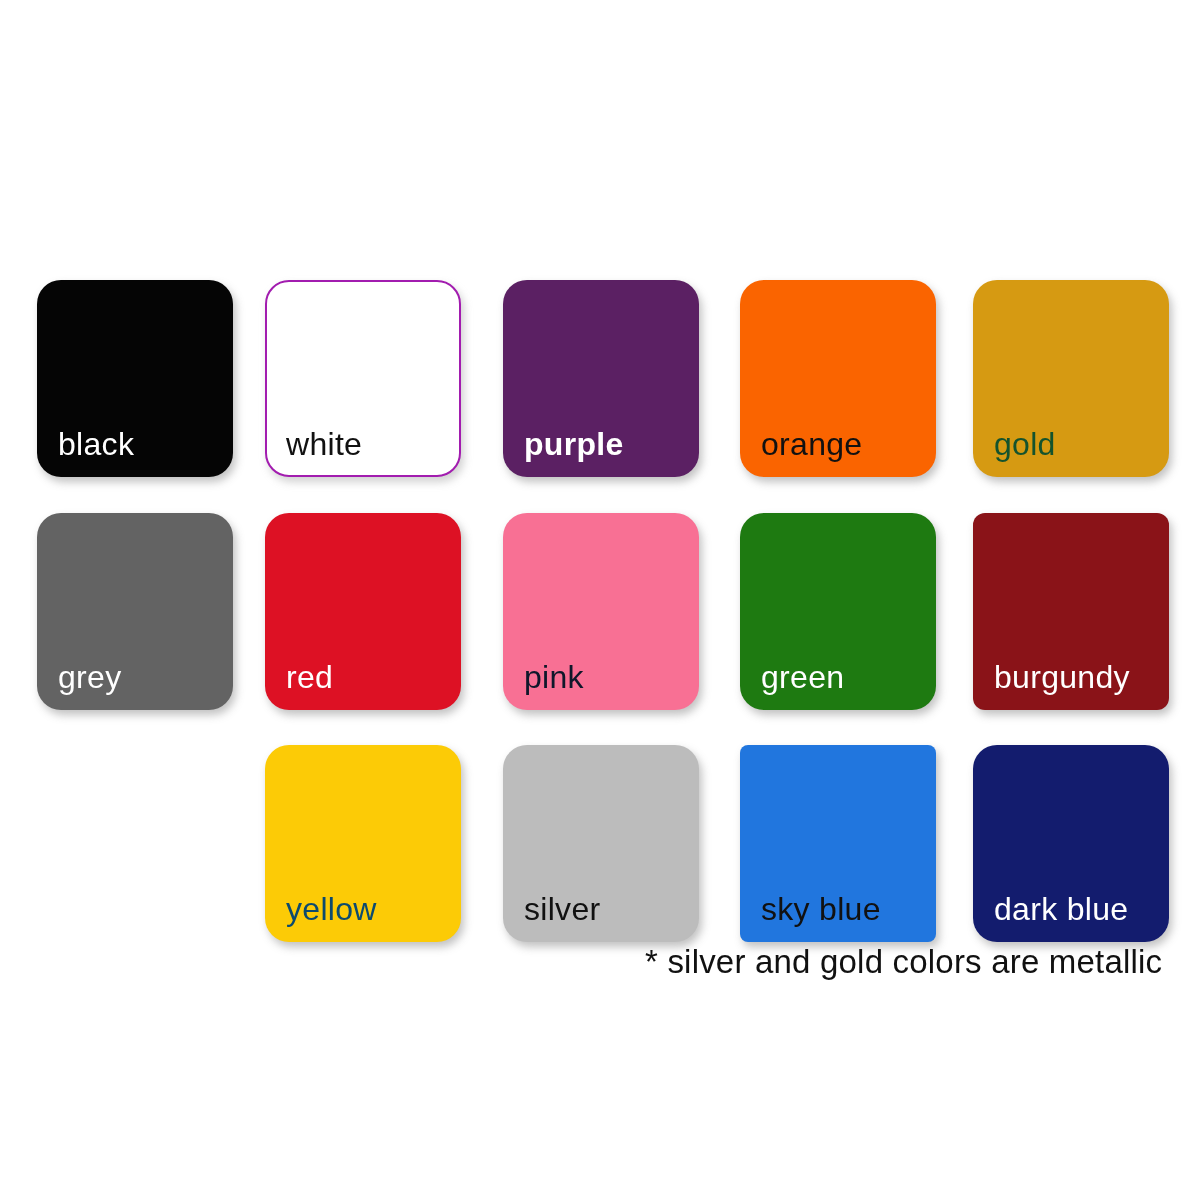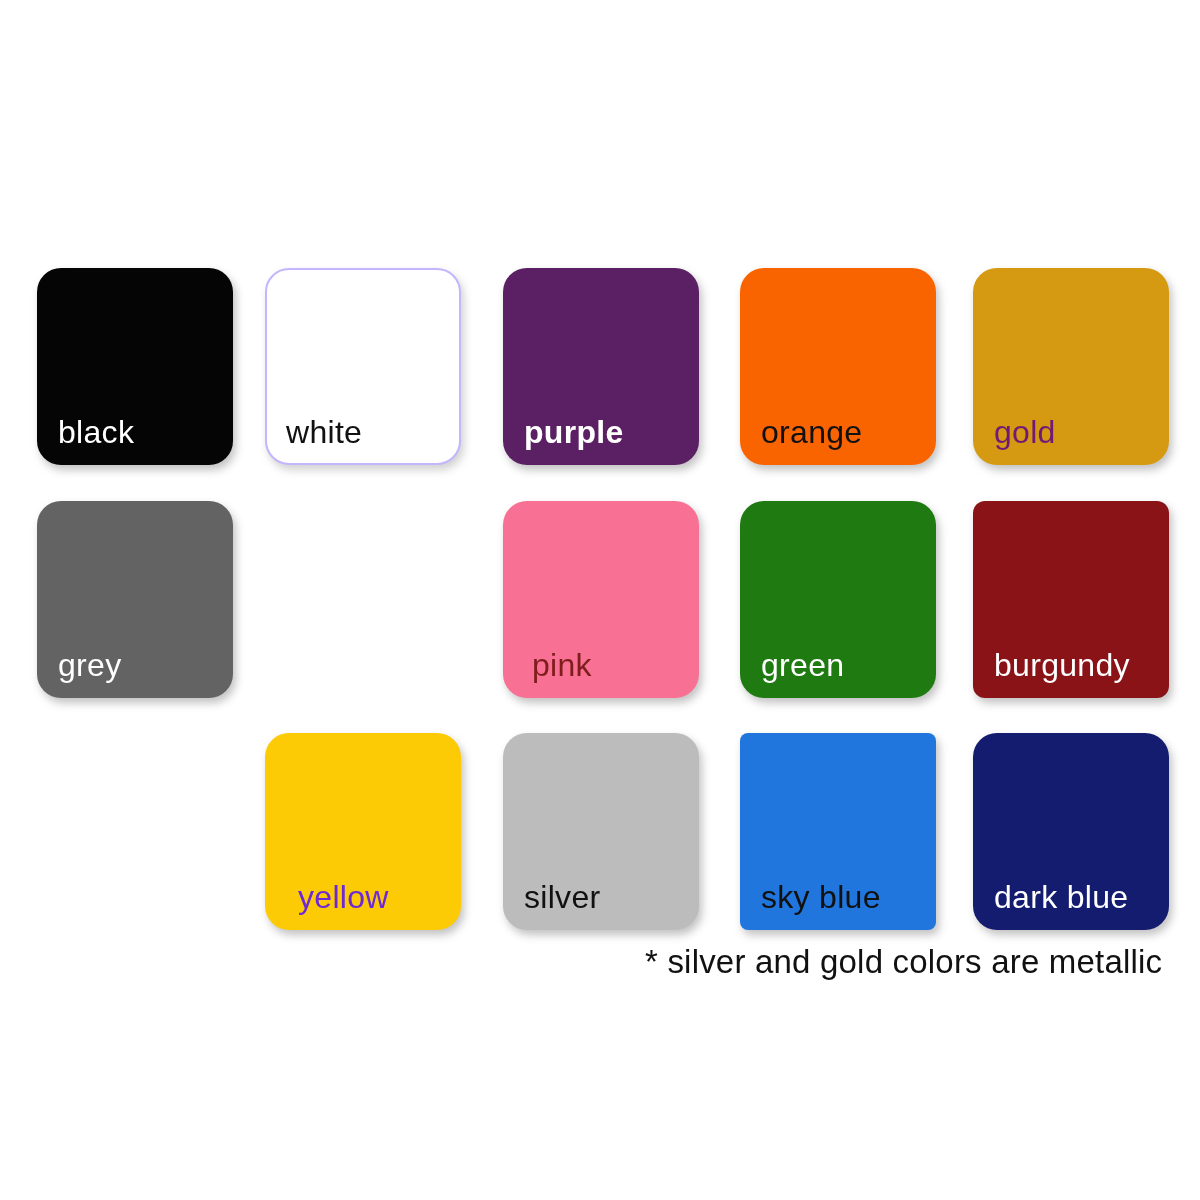--- a/index.html
+++ b/index.html
@@ -12,37 +12,37 @@
     height: 1200px;
     background: #ffffff;
     font-family: "Liberation Sans", sans-serif;
     overflow: hidden;
     position: relative;
   }
 
   #swatch-board {
     position: absolute;
     left: 0;
-    top: 0;
+    top: 12px;
     width: 1200px;
     height: 1172px;
   }
 
   .swatch {
     position: absolute;
     width: 196px;
     height: 197px;
     border-radius: 24px;
     box-sizing: border-box;
     box-shadow: 3px 5px 9px rgba(120,120,120,0.45);
     overflow: visible;
   }
 
   .swatch.outlined {
-    border: 2px solid #c4b5fd;
+    border: 2px solid #a21caf;
     box-shadow: 3px 5px 9px rgba(140,140,140,0.40);
   }
 
   .swatch-label {
     position: absolute;
     left: 21px;
     bottom: 17px;
     font-family: "Liberation Sans", sans-serif;
     font-size: 32px;
     font-weight: 400;
@@ -90,36 +90,39 @@
     <div class="swatch col-1 row-0 outlined" style="background: rgb(255, 255, 255);">
       <span class="swatch-label" style="color: rgb(17, 17, 17);">white</span>
     </div>
     <div class="swatch col-2 row-0" style="background: rgb(91, 32, 99);">
       <span class="swatch-label" style="color: rgb(255, 255, 255); font-weight: bold;">purple</span>
     </div>
     <div class="swatch col-3 row-0" style="background: rgb(250, 100, 0);">
       <span class="swatch-label" style="color: rgb(17, 17, 17);">orange</span>
     </div>
     <div class="swatch col-4 row-0" style="background: rgb(214, 154, 18);">
-      <span class="swatch-label" style="color: #701a75; text-align: right;">gold</span>
+      <span class="swatch-label" style="color: #14532d; text-align: right;">gold</span>
     </div>
     <div class="swatch col-0 row-1" style="background: rgb(99, 99, 99);">
       <span class="swatch-label" style="color: rgb(255, 255, 255);">grey</span>
     </div>
+    <div class="swatch col-1 row-1" style="background: rgb(221, 17, 36);">
+      <span class="swatch-label" style="color: rgb(255, 255, 255);">red</span>
+    </div>
     <div class="swatch col-2 row-1" style="background: rgb(248, 112, 148);">
-      <span class="swatch-label" style="color: #7f1d1d; margin-left: 8px;">pink</span>
+      <span class="swatch-label" style="color: #0f172a;">pink</span>
     </div>
     <div class="swatch col-3 row-1" style="background: rgb(30, 122, 17);">
       <span class="swatch-label" style="color: rgb(255, 255, 255);">green</span>
     </div>
     <div class="swatch col-4 row-1" style="background: rgb(138, 19, 24); border-radius: 12px;">
       <span class="swatch-label" style="color: rgb(255, 255, 255);">burgundy</span>
     </div>
     <div class="swatch col-1 row-2" style="background: rgb(252, 203, 6);">
-      <span class="swatch-label" style="color: #6d28d9; margin-left: 12px;">yellow</span>
+      <span class="swatch-label" style="color: #0c4a6e;">yellow</span>
     </div>
     <div class="swatch col-2 row-2" style="background: rgb(188, 188, 188);">
       <span class="swatch-label" style="color: rgb(17, 17, 17);">silver</span>
     </div>
     <div class="swatch col-3 row-2" style="background: rgb(33, 118, 222); border-radius: 8px;">
       <span class="swatch-label" style="color: rgb(17, 17, 17);">sky blue</span>
     </div>
     <div class="swatch col-4 row-2" style="background: rgb(19, 28, 110);">
       <span class="swatch-label" style="color: rgb(255, 255, 255);">dark blue</span>
     </div>

